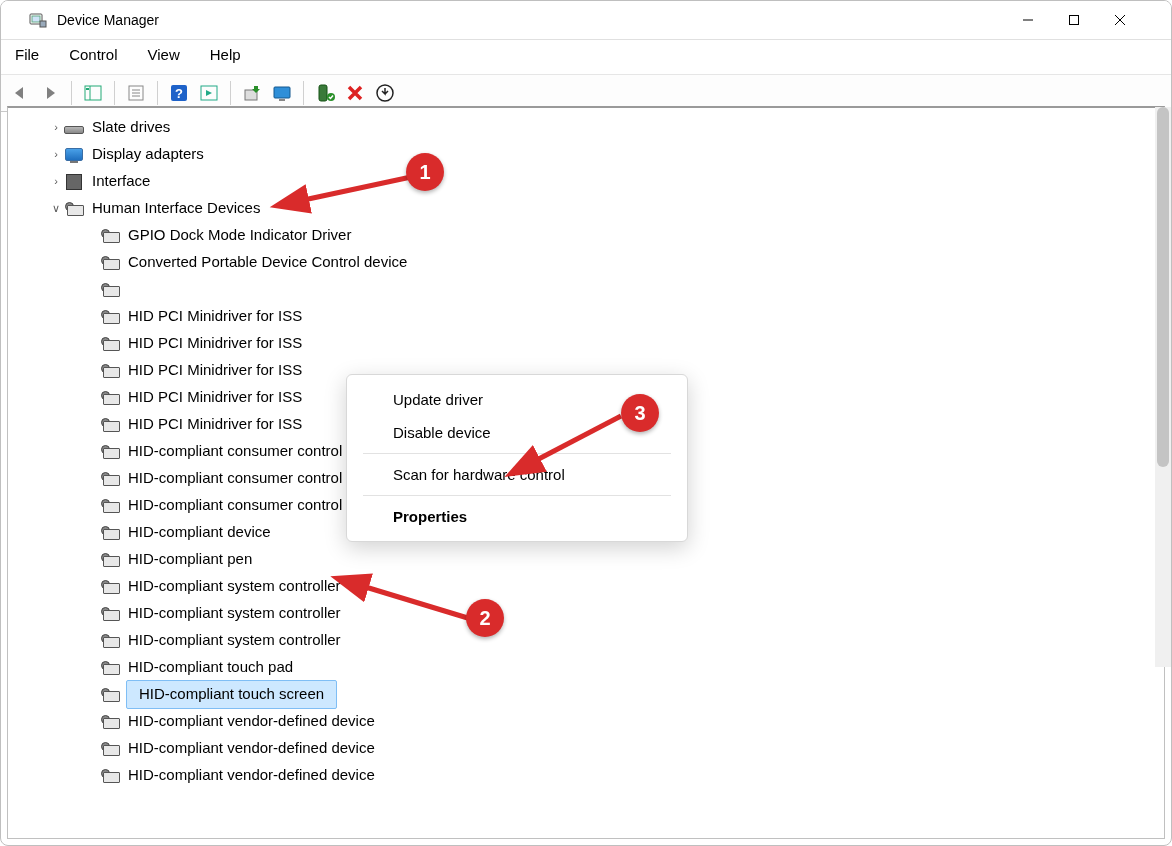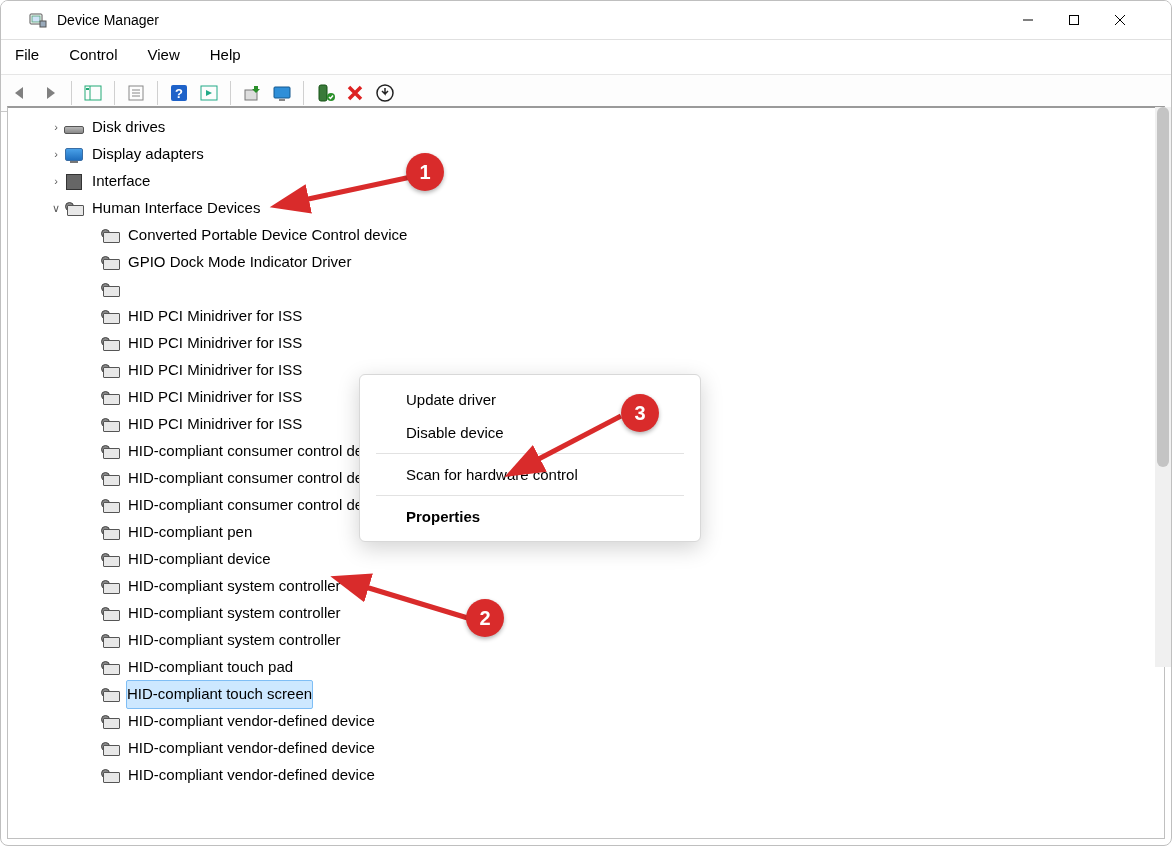--- a/index.html
+++ b/index.html
@@ -20,31 +20,31 @@
   .tb-btn svg{width:20px;height:20px;}
   
   .client{position:absolute;top:105px;left:6px;right:6px;bottom:6px;border:1px solid #c0c0c0;border-top:2px solid #9a9a9a;background:#fff;overflow:hidden;}
   .tree{padding:6px 0 20px 0;font-size:15px;line-height:1.75;}
   .row{display:flex;align-items:center;height:27px;white-space:nowrap;}
   .row .chev{width:16px;text-align:center;color:#5a5a5a;font-size:11px;}
   .row .icon{width:20px;display:flex;align-items:center;justify-content:center;margin-right:6px;}
   .row.pad1{padding-left:40px;}
   .row.pad3{padding-left:92px;}
   .row .label{padding:0 2px;}
-  .row.selected .label{background:#cde8ff;border:1px solid #7fbef5;border-radius:2px;padding:0 0;}
+  .row.selected .label{background:#cde8ff;border:1px solid #7fbef5;border-radius:2px;padding:0 12px;}
   .ic-disk{width:18px;height:6px;background:linear-gradient(#b8b8b8,#888);border:1px solid #555;border-radius:2px;position:relative;top:2px;}
   .ic-disp{width:16px;height:11px;border:1px solid #3a6ea5;background:linear-gradient(#49a0e8,#1f6fbf);border-radius:2px;position:relative;}
   .ic-disp::after{content:"";position:absolute;left:4px;right:4px;bottom:-3px;height:2px;background:#777;}
   .ic-chip{width:14px;height:14px;background:#666;border:1px solid #333;position:relative;}
   .ic-chip::before,.ic-chip::after{content:"";position:absolute;background:#333;}
   .ic-hid{width:18px;height:14px;position:relative;}
   .ic-hid .kb{position:absolute;left:2px;bottom:0;width:15px;height:9px;border:1px solid #555;border-radius:1px;background:#e8e8e8;}
   .ic-hid .js{position:absolute;left:0;top:0;width:7px;height:7px;border-radius:50%;background:#888;border:1px solid #444;}
   
-  .ctxmenu{position:absolute;left:345px;top:373px;width:340px;background:#fff;border:1px solid #d8d8d8;border-radius:6px;box-shadow:0 6px 22px rgba(0,0,0,.18);padding:8px 0;font-size:15px;z-index:20;margin-left:13px;}
+  .ctxmenu{position:absolute;left:345px;top:373px;width:340px;background:#fff;border:1px solid #d8d8d8;border-radius:6px;box-shadow:0 6px 22px rgba(0,0,0,.18);padding:8px 0;font-size:15px;z-index:20;}
   .ctxmenu .mi{padding:8px 46px;cursor:default;}
   .ctxmenu .msep{height:1px;background:#e2e2e2;margin:4px 16px;}
   .ctxmenu .mi.bold{font-weight:700;}
   
   .badge{position:absolute;width:38px;height:38px;border-radius:50%;background:#d92b2b;color:#fff;font-weight:700;font-size:20px;display:flex;align-items:center;justify-content:center;box-shadow:0 2px 4px rgba(0,0,0,.3);z-index:30;}
   svg.arrow{position:absolute;z-index:29;overflow:visible;}
   
   .vscroll{position:absolute;right:0;top:106px;width:16px;height:560px;background:#f0f0f0;}
   .vscroll .thumb{position:absolute;left:2px;right:2px;top:0;height:360px;background:#c4c4c4;border-radius:6px;}
 </style>
@@ -162,21 +162,21 @@
       </div>
   </div>
 
   <div class="client">
     <div class="tree" id="tree">
         <div class="row pad1">
           <span class="chev">›</span>
           <span class="icon">
             <span class="ic-disk"></span>
           </span>
-          <span class="label">Disk drives</span>
+          <span class="label">Slate drives</span>
         </div>
         <div class="row pad1">
           <span class="chev">›</span>
           <span class="icon">
             <span class="ic-disp"></span>
           </span>
           <span class="label">Display adapters</span>
         </div>
         <div class="row pad1">
           <span class="chev">›</span>
@@ -195,38 +195,38 @@
           </span>
           <span class="label">Human Interface Devices</span>
         </div>
         <div class="row pad3">
           <span class="icon">
             <span class="ic-hid">
               <span class="js"></span>
               <span class="kb"></span>
             </span>
           </span>
+          <span class="label">GPIO Dock Mode Indicator Driver</span>
+        </div>
+        <div class="row pad3">
+          <span class="icon">
+            <span class="ic-hid">
+              <span class="js"></span>
+              <span class="kb"></span>
+            </span>
+          </span>
           <span class="label">Converted Portable Device Control device</span>
         </div>
         <div class="row pad3">
           <span class="icon">
             <span class="ic-hid">
               <span class="js"></span>
               <span class="kb"></span>
             </span>
           </span>
-          <span class="label">GPIO Dock Mode Indicator Driver</span>
-        </div>
-        <div class="row pad3">
-          <span class="icon">
-            <span class="ic-hid">
-              <span class="js"></span>
-              <span class="kb"></span>
-            </span>
-          </span>
         </div>
         <div class="row pad3">
           <span class="icon">
             <span class="ic-hid">
               <span class="js"></span>
               <span class="kb"></span>
             </span>
           </span>
           <span class="label">HID PCI Minidriver for ISS</span>
         </div>
@@ -293,30 +293,30 @@
           </span>
           <span class="label">HID-compliant consumer control device</span>
         </div>
         <div class="row pad3">
           <span class="icon">
             <span class="ic-hid">
               <span class="js"></span>
               <span class="kb"></span>
             </span>
           </span>
+          <span class="label">HID-compliant device</span>
+        </div>
+        <div class="row pad3">
+          <span class="icon">
+            <span class="ic-hid">
+              <span class="js"></span>
+              <span class="kb"></span>
+            </span>
+          </span>
           <span class="label">HID-compliant pen</span>
-        </div>
-        <div class="row pad3">
-          <span class="icon">
-            <span class="ic-hid">
-              <span class="js"></span>
-              <span class="kb"></span>
-            </span>
-          </span>
-          <span class="label">HID-compliant device</span>
         </div>
         <div class="row pad3">
           <span class="icon">
             <span class="ic-hid">
               <span class="js"></span>
               <span class="kb"></span>
             </span>
           </span>
           <span class="label">HID-compliant system controller</span>
         </div>

